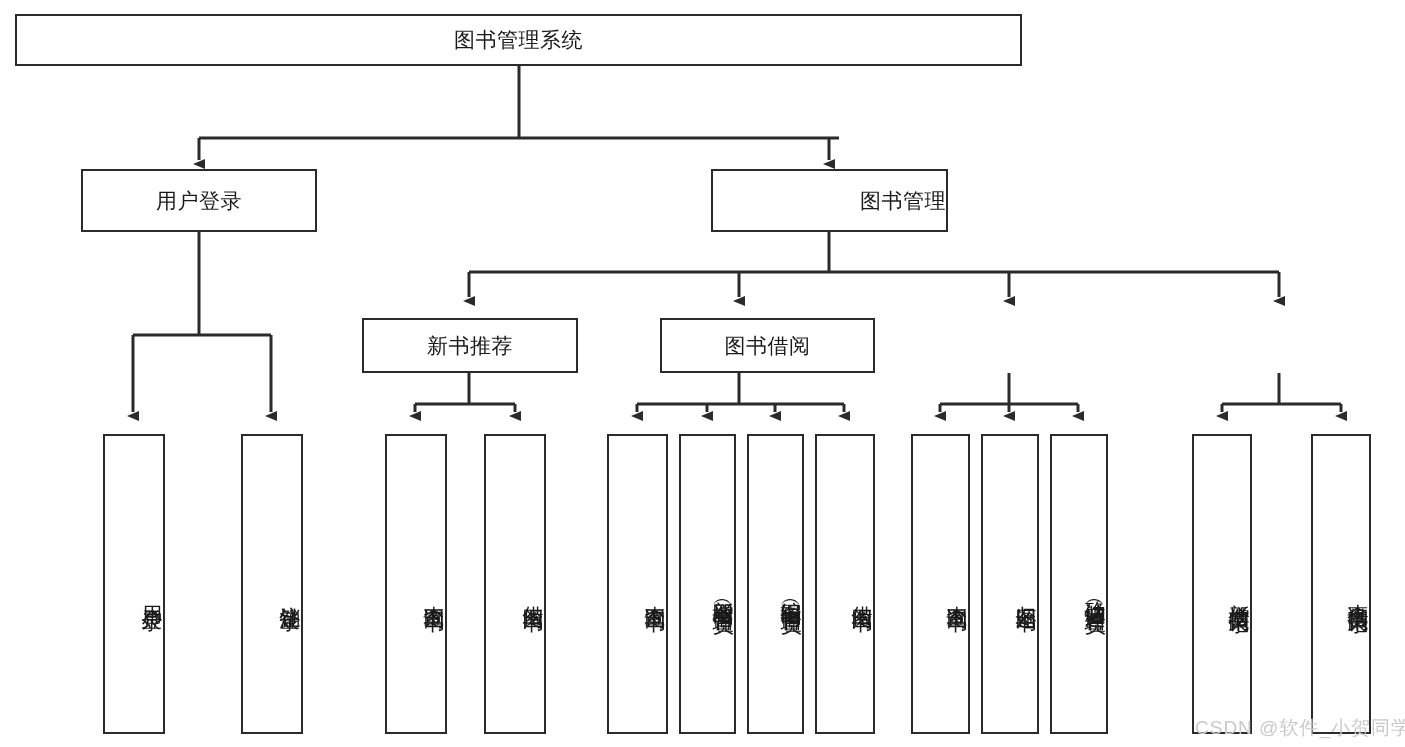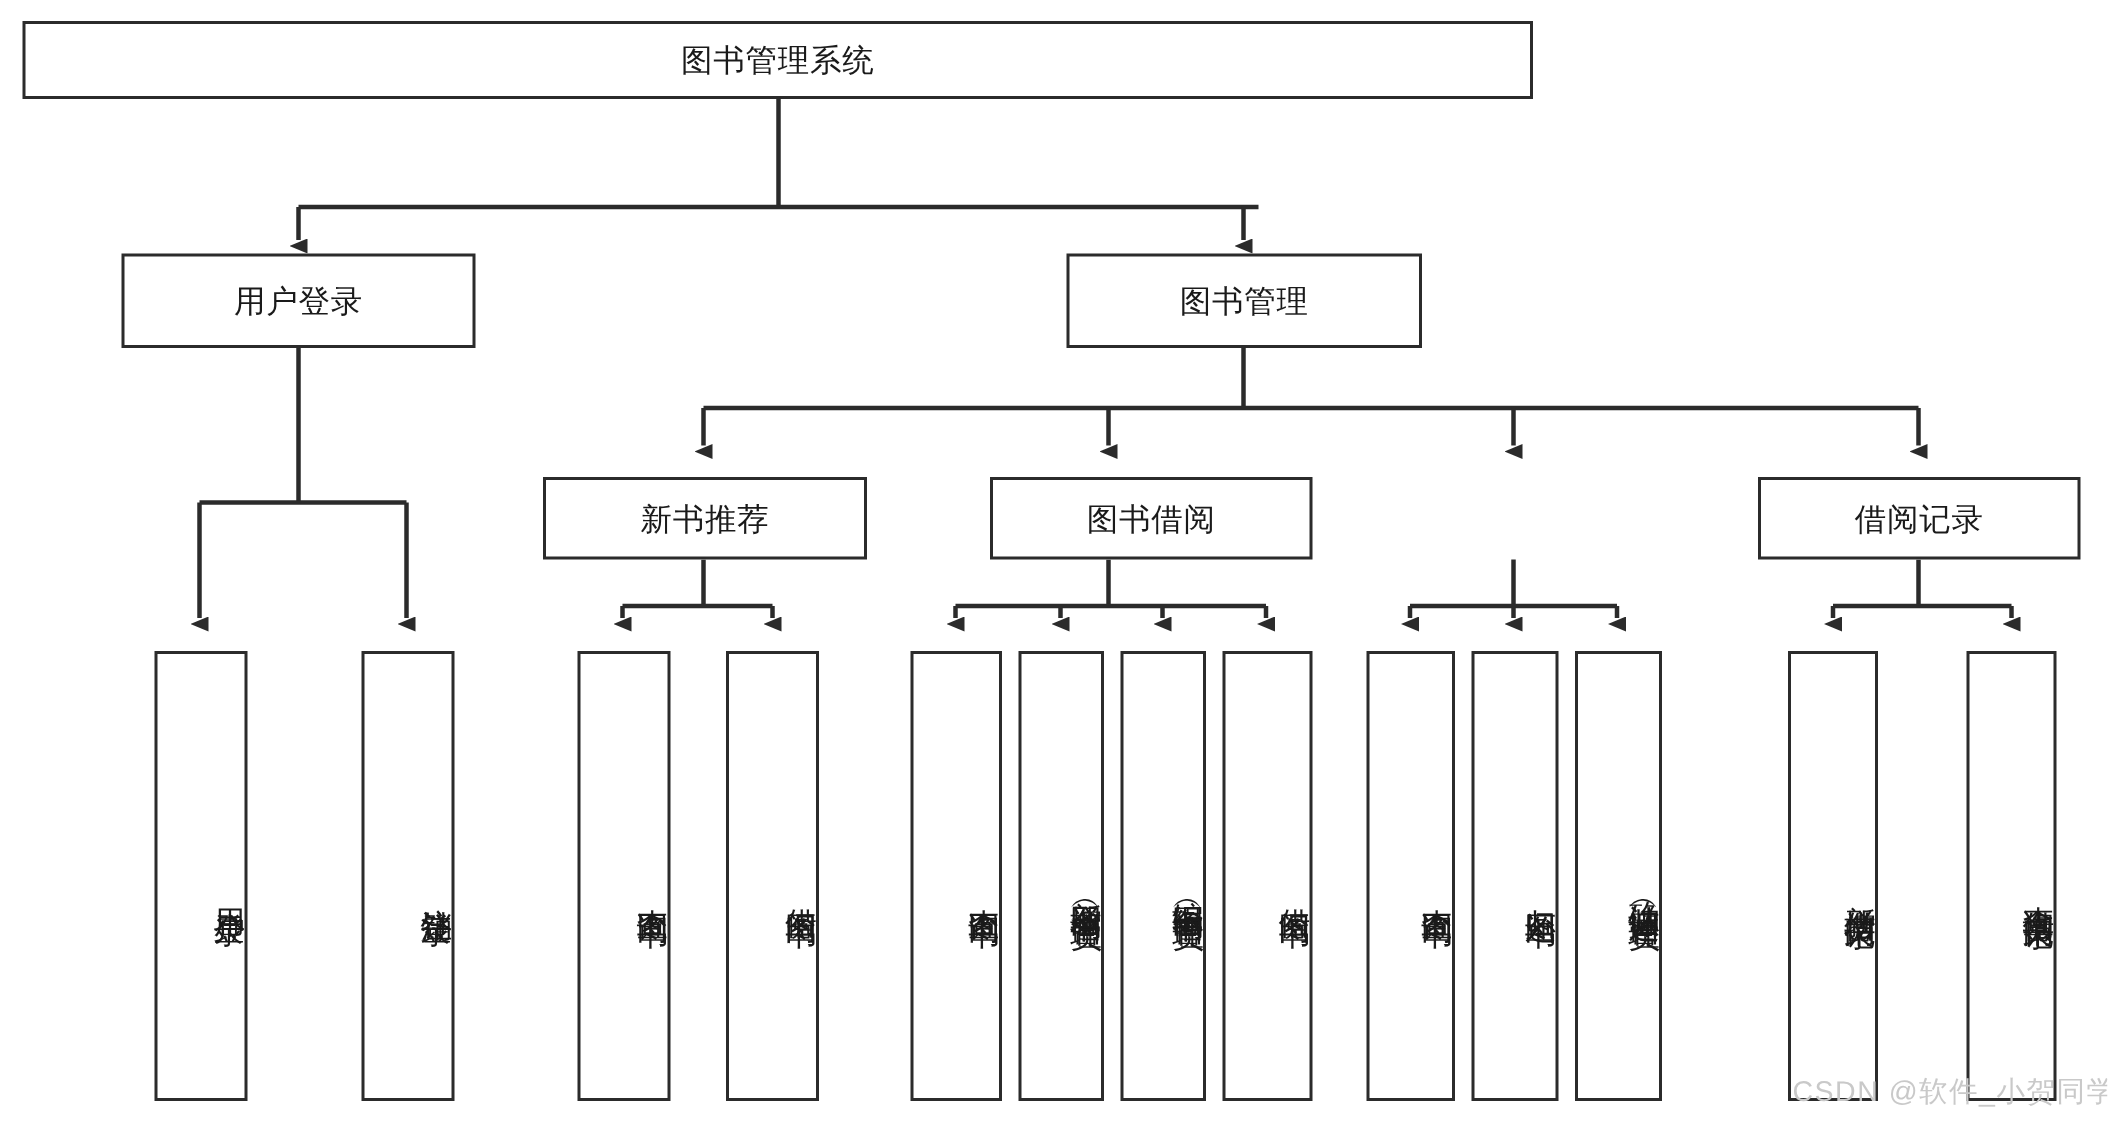--- a/index.html
+++ b/index.html
@@ -118,32 +118,29 @@
     </g>
   </svg>
 
   <div class="node horiz" style="left:15px; top:14px; width:1007px; height:52px;">
     <span>图书管理系统</span>
   </div>
 
   <div class="node horiz" style="left:81px; top:169px; width:236px; height:63px;">
     <span>用户登录</span>
   </div>
-  <div class="node horiz" style="left:711px; top:169px; width:237px; height:63px;">
+  <div class="node horiz" style="left:711px; top:169px; width:237px; height:63px;justify-content:flex-end;">
     <span>图书管理</span>
   </div>
 
   <div class="node horiz" style="left:362px; top:318px; width:216px; height:55px;align-items:center;">
     <span>新书推荐</span>
   </div>
   <div class="node horiz" style="left:660px; top:318px; width:215px; height:55px;">
     <span>图书借阅</span>
-  </div>
-  <div class="node horiz" style="left:1172px; top:318px; width:215px; height:55px;">
-    <span>借阅记录</span>
   </div>
 
   <div class="node vert" style="left:103px; top:434px; width:62px; height:300px;">
     <span>用户登录</span>
   </div>
   <div class="node vert" style="left:241px; top:434px; width:62px; height:300px;">
     <span>注销登录</span>
   </div>
 
   <div class="node vert" style="left:385px; top:434px; width:62px; height:300px;">

